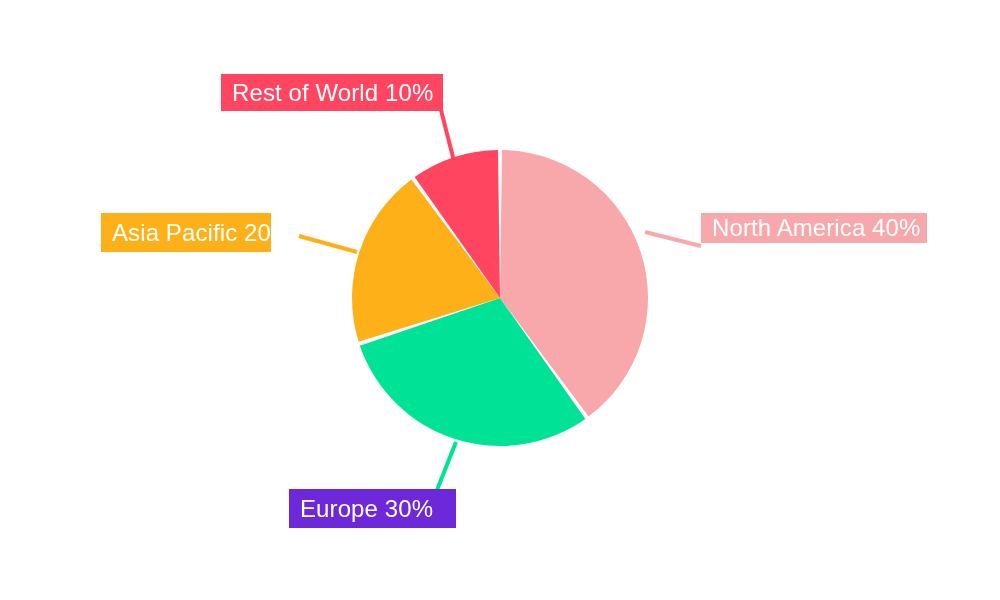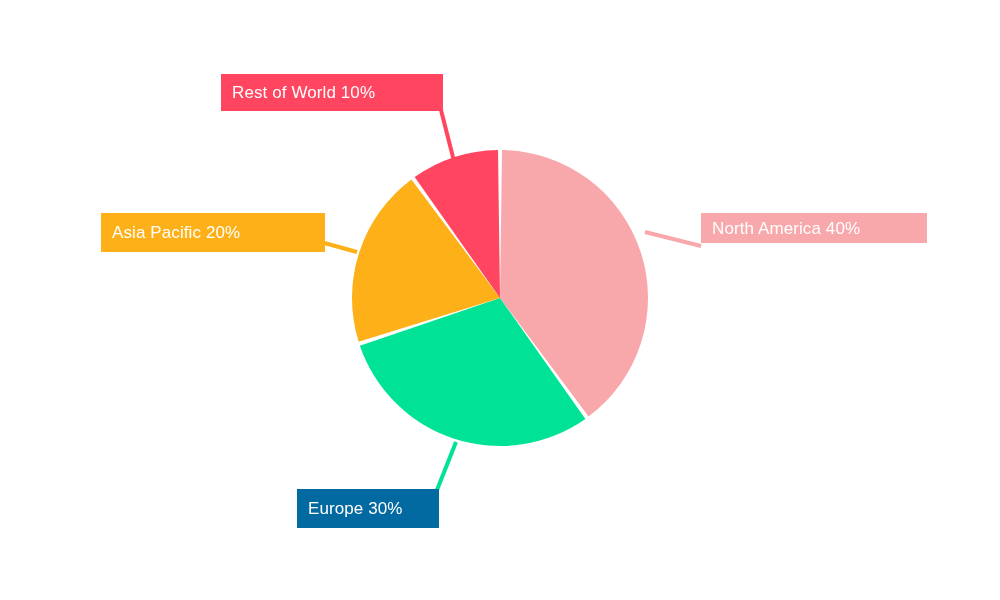--- a/index.html
+++ b/index.html
@@ -32,21 +32,21 @@
   .data-label-box {
     position: absolute;
     display: flex;
     align-items: center;
     box-sizing: border-box;
     padding: 0 11px;
     white-space: nowrap;
   }
   .data-label-text {
     color: #ffffff;
-    font-size: 17px;
+    font-size: 24px;
     line-height: 1;
     font-family: "Liberation Sans", sans-serif;
     letter-spacing: 0.1px;
   }
 </style>
 </head>
 <body>
 
 <div id="chart-root">
 
@@ -64,25 +64,25 @@
       <path id="slice-europe" fill="#00E396" stroke="#ffffff" stroke-width="0" d="M 500.00 298.00 L 585.37 418.90 A 148 148 0 0 1 359.87 345.63 Z"></path>
       <path id="slice-asia-pacific" fill="#FEB019" stroke="#ffffff" stroke-width="0" d="M 500.00 298.00 L 358.64 341.83 A 148 148 0 0 1 411.40 179.45 Z"></path>
       <path id="slice-rest-of-world" fill="#FF455F" stroke="#ffffff" stroke-width="0" d="M 500.00 298.00 L 414.63 177.10 A 148 148 0 0 1 498.00 150.01 Z"></path>
     </g>
   </svg>
 
   <div class="data-label-box" id="label-box-rest-of-world" style="left:221px; top:74px; width:222px; height:37px; background:#FF455F;">
     <span class="data-label-text">Rest of World 10%</span>
   </div>
 
-  <div class="data-label-box" id="label-box-asia-pacific" style="left:101px; top:213px; width:224px; height:39px; background:#FEB019;">
+  <div class="data-label-box" id="label-box-asia-pacific" style="left:101px; top:213px; width:170px; height:39px; background:#FEB019;">
     <span class="data-label-text">Asia Pacific 20%</span>
   </div>
 
   <div class="data-label-box" id="label-box-north-america" style="left:701px; top:213px; width:226px; height:30px; background:#F8A8AB;">
     <span class="data-label-text">North America 40%</span>
   </div>
 
-  <div class="data-label-box" id="label-box-europe" style="left:289px; top:489px; width:142px; height:39px; background:#0369a1;margin-left:8px;">
+  <div class="data-label-box" id="label-box-europe" style="left:289px; top:489px; width:167px; height:39px; background:#6d28d9;">
     <span class="data-label-text">Europe 30%</span>
   </div>
 
 </div>
 
 </body></html>

